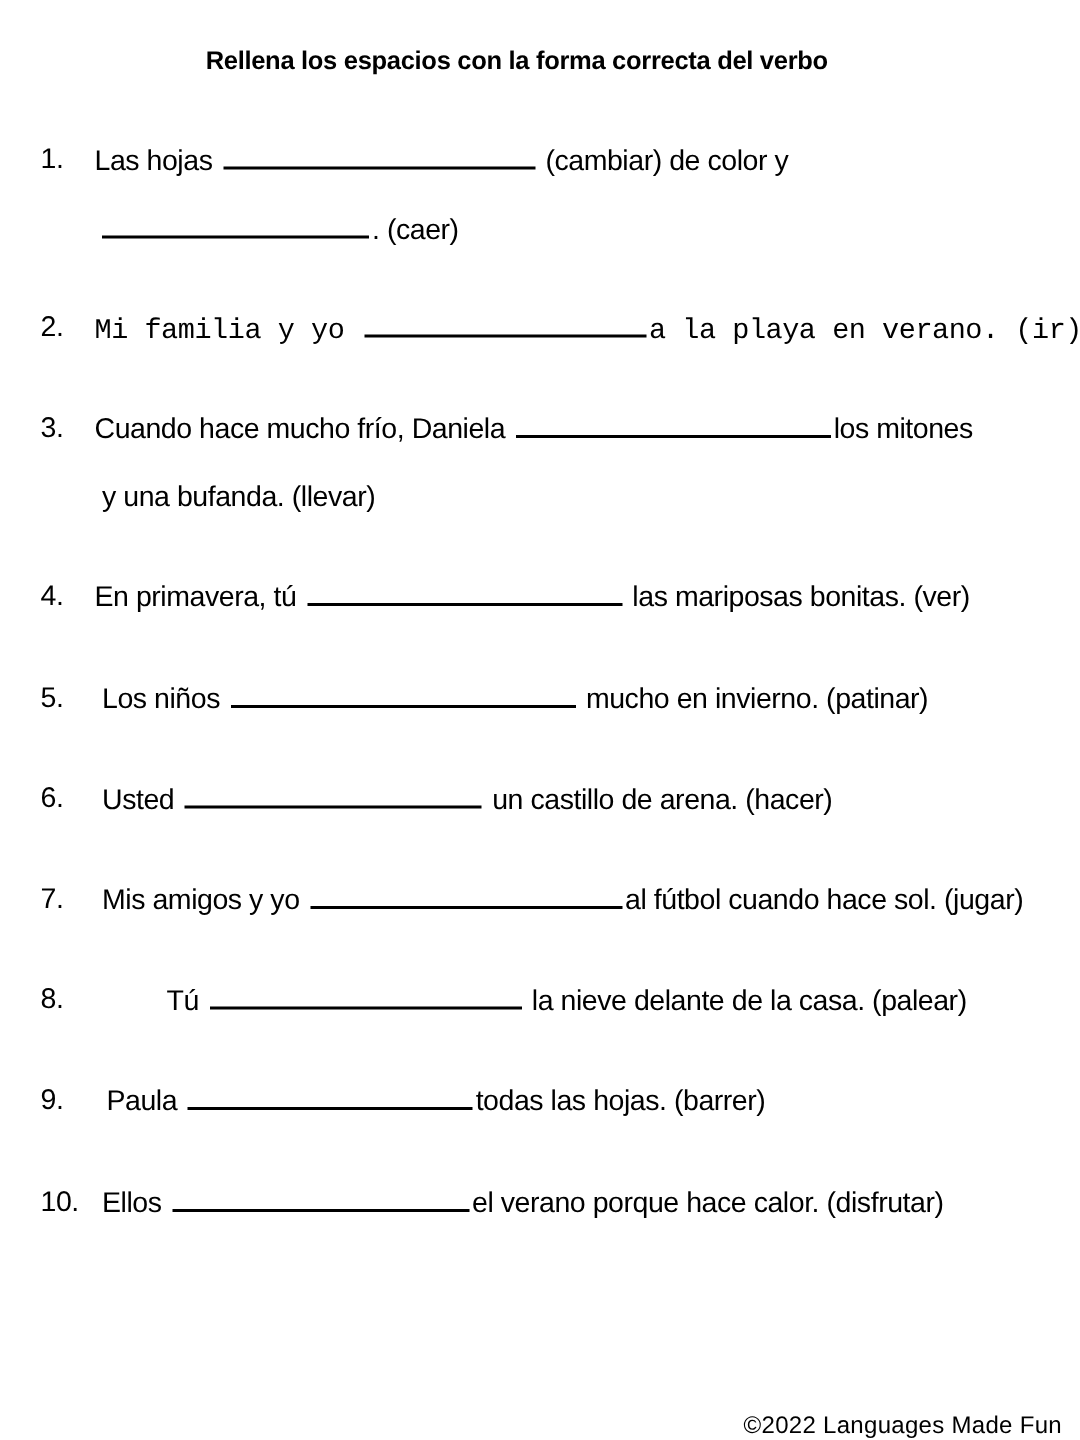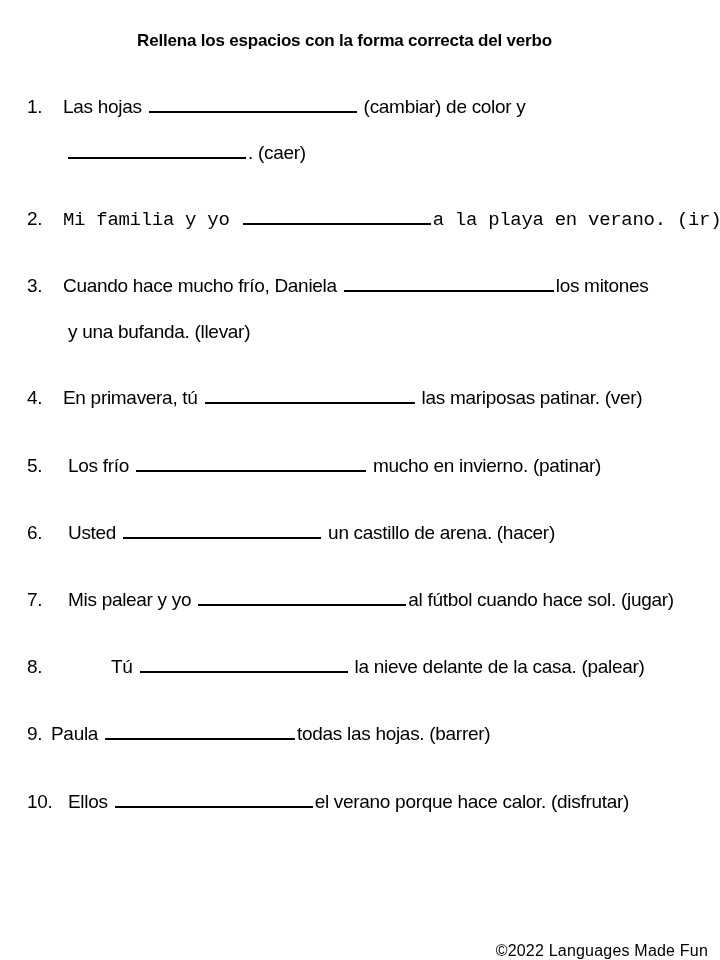--- a/index.html
+++ b/index.html
@@ -58,62 +58,62 @@
     <span class="blank" style="width:210px;"></span><span>los mitones</span>
   </span>
 </div>
 <div class="line" style="top:322px;left:68px;">y una bufanda. (llevar)</div>
 
 <div class="line" style="top:388px;left:0;">
   <span class="num">4.</span>
   <span style="position:absolute;left:63px;">
     <span>En primavera, tú</span>
     <span class="blank" style="width:210px;"></span>
-    <span>las mariposas patinar. (ver)</span>
+    <span>las mariposas bonitas. (ver)</span>
   </span>
 </div>
 
 <div class="line" style="top:456px;left:0;">
   <span class="num">5.</span>
   <span style="position:absolute;left:68px;">
-    <span>Los frío</span>
+    <span>Los niños</span>
     <span class="blank" style="width:230px;"></span>
     <span>mucho en invierno. (patinar)</span>
   </span>
 </div>
 
 <div class="line" style="top:523px;left:0;">
   <span class="num">6.</span>
   <span style="position:absolute;left:68px;">
     <span>Usted</span>
     <span class="blank" style="width:198px;"></span>
     <span>un castillo de arena. (hacer)</span>
   </span>
 </div>
 
 <div class="line" style="top:590px;left:0;">
   <span class="num">7.</span>
   <span style="position:absolute;left:68px;">
-    <span>Mis palear y yo</span>
+    <span>Mis amigos y yo</span>
     <span class="blank" style="width:208px;"></span><span>al fútbol cuando hace sol. (jugar)</span>
   </span>
 </div>
 
 <div class="line" style="top:657px;left:0;">
   <span class="num">8.</span>
   <span style="position:absolute;left:63px;margin-left:48px;">
     <span>Tú</span>
     <span class="blank" style="width:208px;"></span>
     <span>la nieve delante de la casa. (palear)</span>
   </span>
 </div>
 
 <div class="line" style="top:724px;left:0;">
   <span class="num">9.</span>
-  <span style="position:absolute;left:51px;">
+  <span style="position:absolute;left:71px;">
     <span>Paula</span>
     <span class="blank" style="width:190px;"></span><span>todas las hojas. (barrer)</span>
   </span>
 </div>
 
 <div class="line" style="top:792px;left:0;">
   <span class="num">10.</span>
   <span style="position:absolute;left:68px;">
     <span>Ellos</span>
     <span class="blank" style="width:198px;"></span><span>el verano porque hace calor. (disfrutar)</span>

